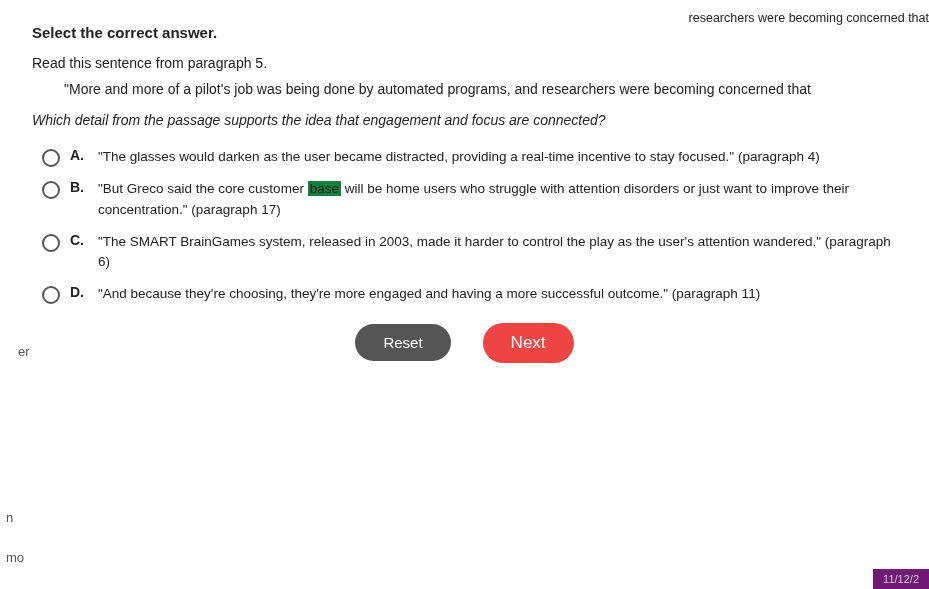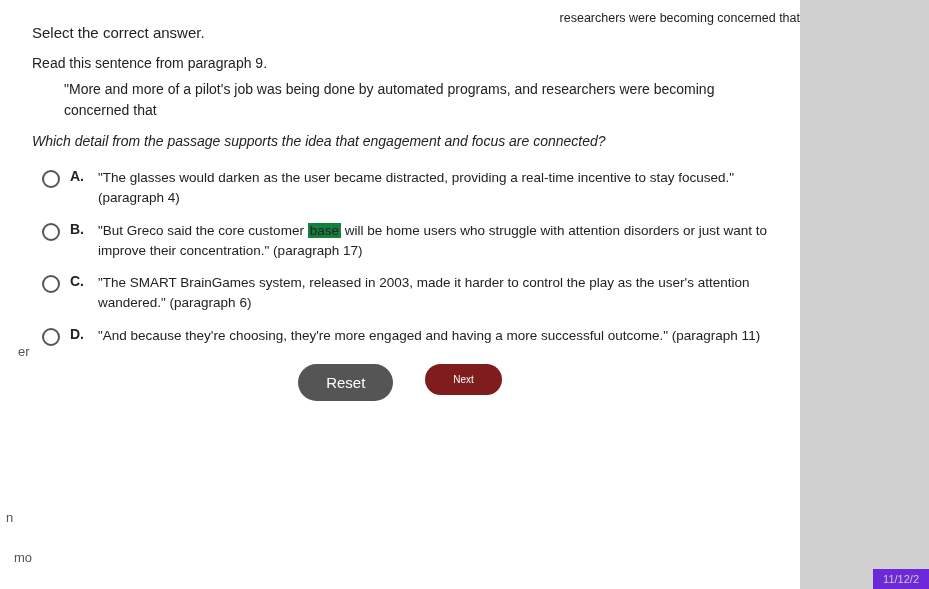--- a/index.html
+++ b/index.html
@@ -10,30 +10,30 @@
       width: 929px;
       height: 589px;
       overflow: hidden;
       position: relative;
     }
 
     .main-container {
       background: #ffffff;
       margin: 0;
       padding: 24px 32px 20px 32px;
-      width: 800px;
+      width: 929px;
       min-height: 589px;
       position: relative;
     }
 
     .instruction {
       font-size: 15px;
       color: #222;
       margin-bottom: 14px;
-      font-weight: normal;
+      font-weight: bold;
     }
 
     .passage-label {
       font-size: 14px;
       color: #222;
       margin-bottom: 8px;
     }
 
     .quote-block {
       margin-left: 32px;
@@ -94,53 +94,53 @@
     }
 
     .highlight {
       background: #15803d;
       padding: 0 2px;
     }
 
     .buttons-row {
       display: flex;
       justify-content: center;
-      align-items: flex-start;
+      align-items: center;
       gap: 32px;
       margin-top: 18px;
       padding-bottom: 10px;
     }
 
     .btn-reset {
       background: #555;
       color: #fff;
       border: none;
       border-radius: 22px;
       padding: 10px 28px;
       font-size: 15px;
       cursor: pointer;
       font-weight: 500;
     }
 
     .btn-next {
-      background: #7f1d1d;
+      background: #ef4444;
       color: #fff;
       border: none;
       border-radius: 22px;
       padding: 10px 28px;
-      font-size: 10px;
+      font-size: 17px;
       cursor: pointer;
       font-weight: 500;
     }
 
     .taskbar {
       position: fixed;
       bottom: 0;
       right: 0;
-      background: #6d28d9;
+      background: #701a75;
       color: #ccc;
       font-size: 11px;
       padding: 4px 10px;
       display: flex;
       align-items: center;
       gap: 8px;
     }
 
     .side-label-er {
       position: absolute;
@@ -155,21 +155,21 @@
       position: absolute;
       left: 0;
       bottom: 60px;
       font-size: 13px;
       color: #555;
       padding: 4px 6px;
     }
 
     .side-label-mo {
       position: absolute;
-      left: 8px;
+      left: 0;
       bottom: 20px;
       font-size: 13px;
       color: #555;
       padding: 4px 6px;
     }
 
     .top-right-text {
       position: absolute;
       top: 10px;
       right: 0;
@@ -182,21 +182,21 @@
   </style>
 </head>
 <body>
 
 <div class="main-container">
 
   <div class="top-right-text">researchers were becoming concerned that</div>
 
   <div class="instruction">Select the correct answer.</div>
 
-  <div class="passage-label">Read this sentence from paragraph 9.</div>
+  <div class="passage-label">Read this sentence from paragraph 5.</div>
 
   <div class="quote-block">
     <div class="quote-text">"More and more of a pilot's job was being done by automated programs, and researchers were becoming concerned that</div>
   </div>
 
   <div class="question-text">Which detail from the passage supports the idea that engagement and focus are connected?</div>
 
   <ul class="options-list">
 
     <li class="option-item">

